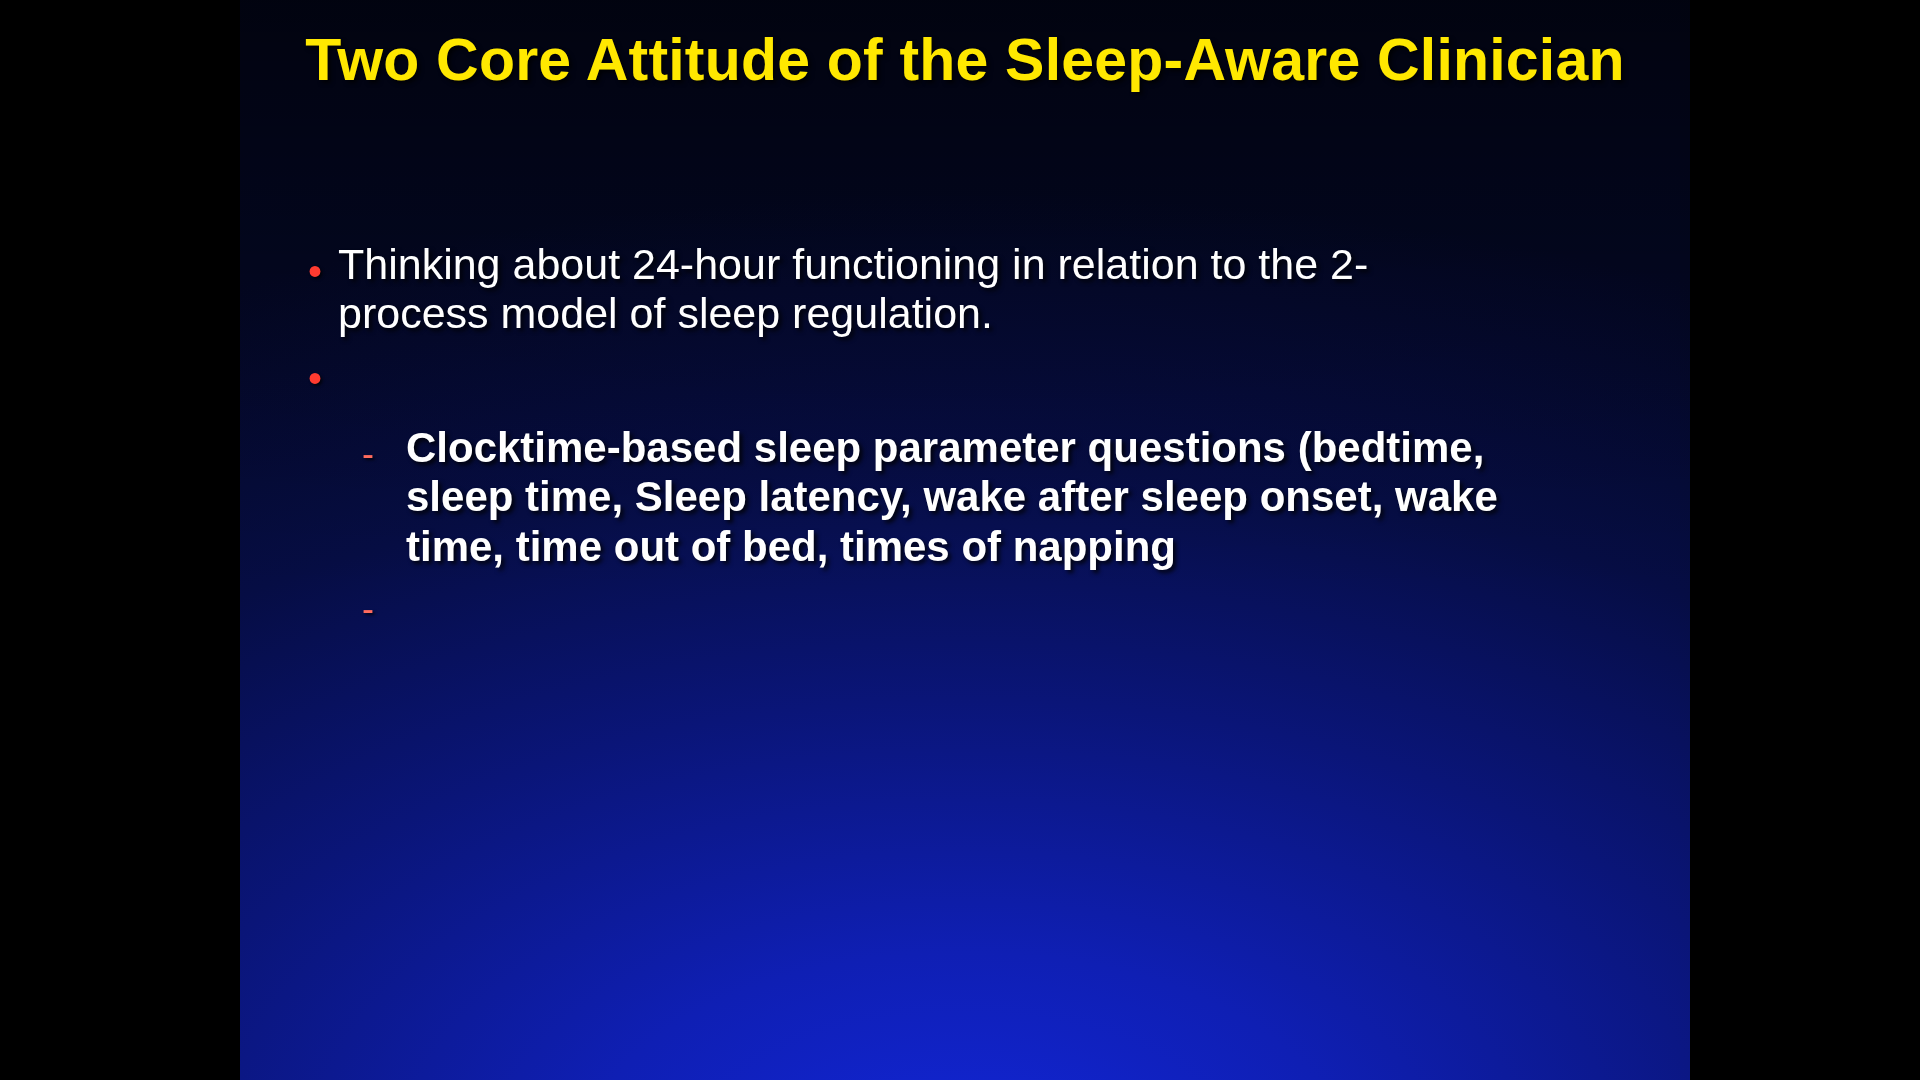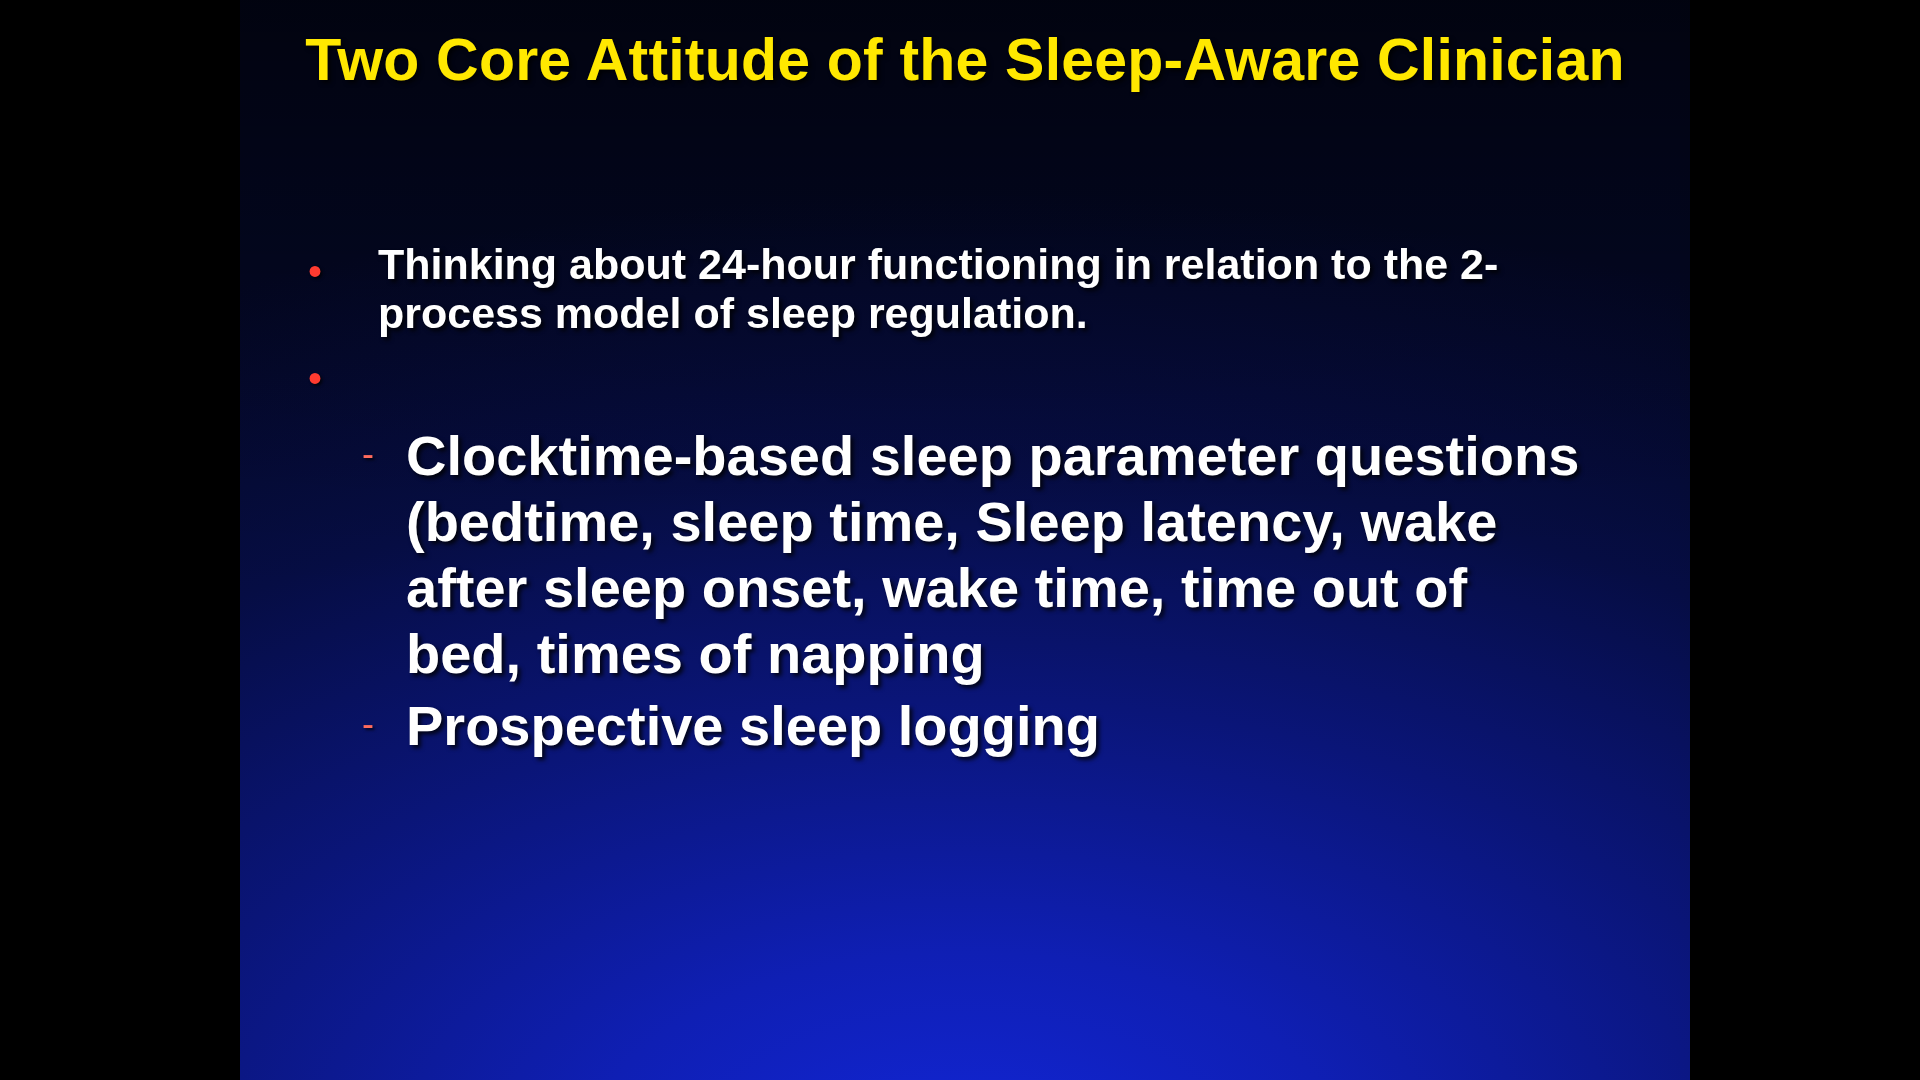--- a/index.html
+++ b/index.html
@@ -68,25 +68,24 @@
     width: 46px;
     color: #ff3b30;
     font-size: 40px;
     line-height: 62px;
     text-align: center;
     text-shadow: 2px 2px 3px rgba(0,0,0,0.7);
   }
   .l1-text {
     color: #ffffff;
     font-size: 43px;
-    font-weight: bold;
+    font-weight: normal;
     line-height: 1.15;
     text-shadow: 3px 3px 4px rgba(0,0,0,0.8);
     max-width: 1140px;
-    margin-left: 40px;
   }
   .sub-list {
     margin-top: 14px;
     margin-left: 62px;
   }
   .bullet-l2 {
     display: flex;
     align-items: flex-start;
     margin-bottom: 6px;
   }
@@ -95,21 +94,21 @@
     width: 44px;
     color: #ff6b5e;
     font-size: 36px;
     line-height: 61px;
     text-align: left;
     padding-left: 8px;
     text-shadow: 2px 2px 3px rgba(0,0,0,0.7);
   }
   .l2-text {
     color: #ffffff;
-    font-size: 56px;
+    font-size: 42px;
     font-weight: bold;
     line-height: 1.18;
     text-shadow: 3px 3px 4px rgba(0,0,0,0.8);
     max-width: 1180px;
   }
 </style>
 </head>
 <body>
 
 <div class="stage">
@@ -128,19 +127,18 @@
         <span class="dot">•</span>
       </div>
 
       <div class="sub-list">
         <div class="bullet-l2">
           <span class="dash">-</span>
           <span class="l2-text">Clocktime-based sleep parameter questions (bedtime, sleep time, Sleep latency, wake after sleep onset, wake time, time out of bed, times of napping</span>
         </div>
         <div class="bullet-l2">
           <span class="dash">-</span>
-          <span class="l2-text">Prospective sleep logging</span>
         </div>
       </div>
 
     </div>
   </div>
 </div>
 
 </body></html>

